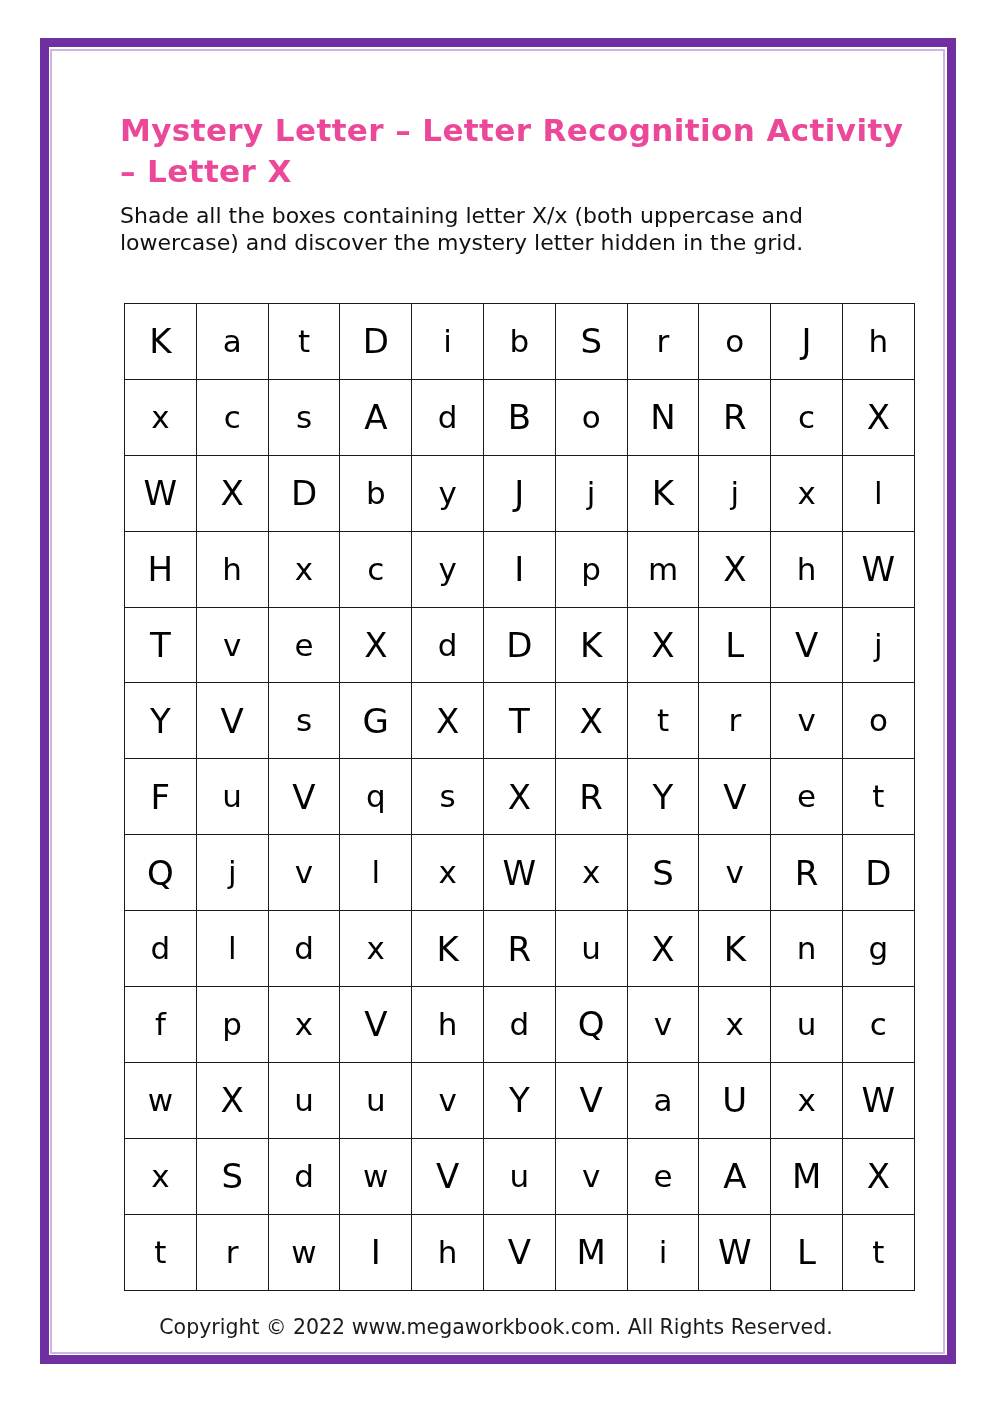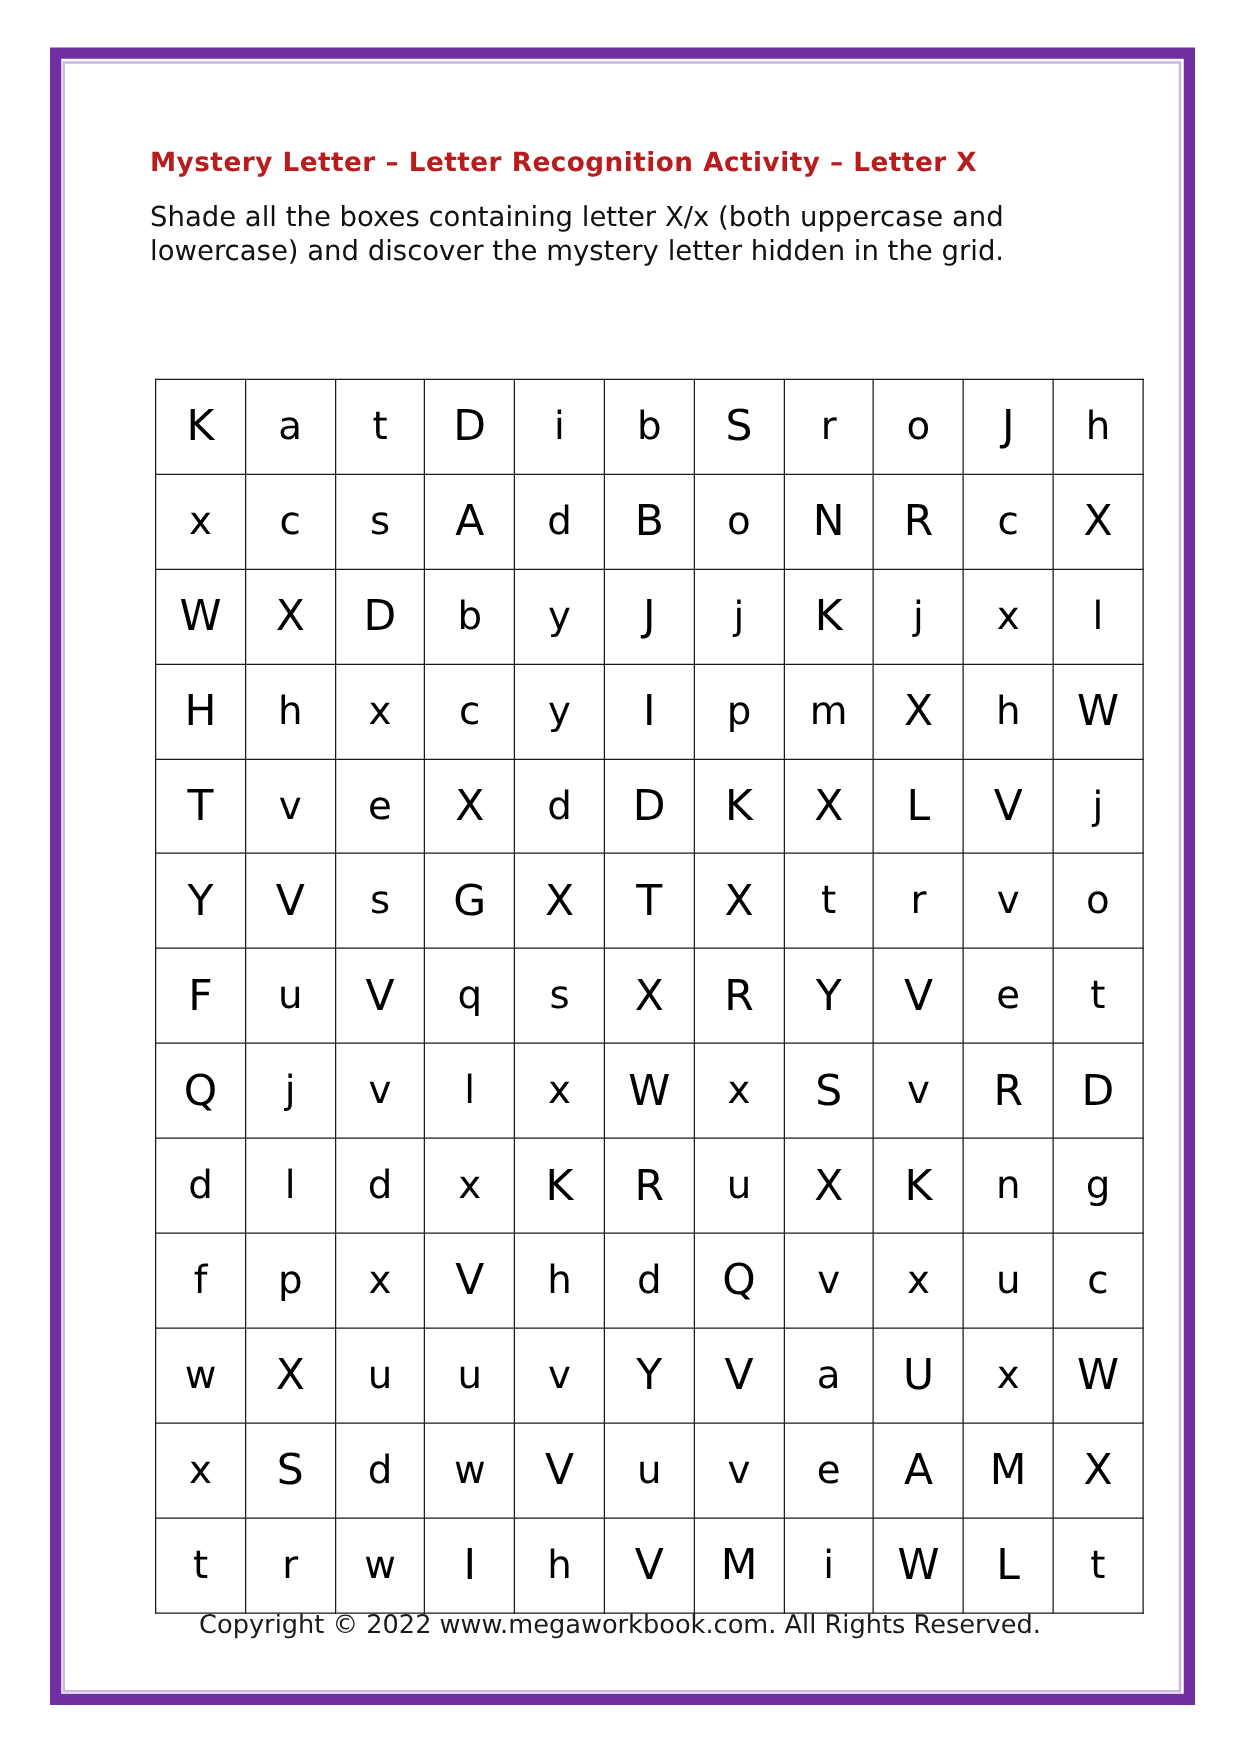--- a/index.html
+++ b/index.html
@@ -54,24 +54,24 @@
 
   
   #content {
     position: absolute;
     left: 120px;
     top: 110px;
     width: 790px;
   }
 
   #title {
-    color: #b91c1c;
+    color: #ec4899;
     font-family: "DejaVu Sans", sans-serif;
     font-weight: bold;
-    font-size: 21px;
+    font-size: 31px;
     line-height: 41px;
     letter-spacing: .4px;
     margin: 0 0 10px 0;
     max-width: 790px;
   }
 
   #instructions {
     color: #111111;
     font-family: "DejaVu Sans", sans-serif;
     font-size: 22px;
@@ -105,21 +105,21 @@
     color: #000000;
     padding: 0;
     line-height: 1;
   }
   table#letter-grid td.upper { font-size: 34px; }
 
   
   #footer {
     position: absolute;
     left: 0;
-    top: 1287px;
+    top: 1315px;
     width: 992px;
     text-align: center;
     font-family: "DejaVu Sans", sans-serif;
     font-size: 20.5px;
     color: #1a1a1a;
   }
 </style>
 </head>
 <body>
 

